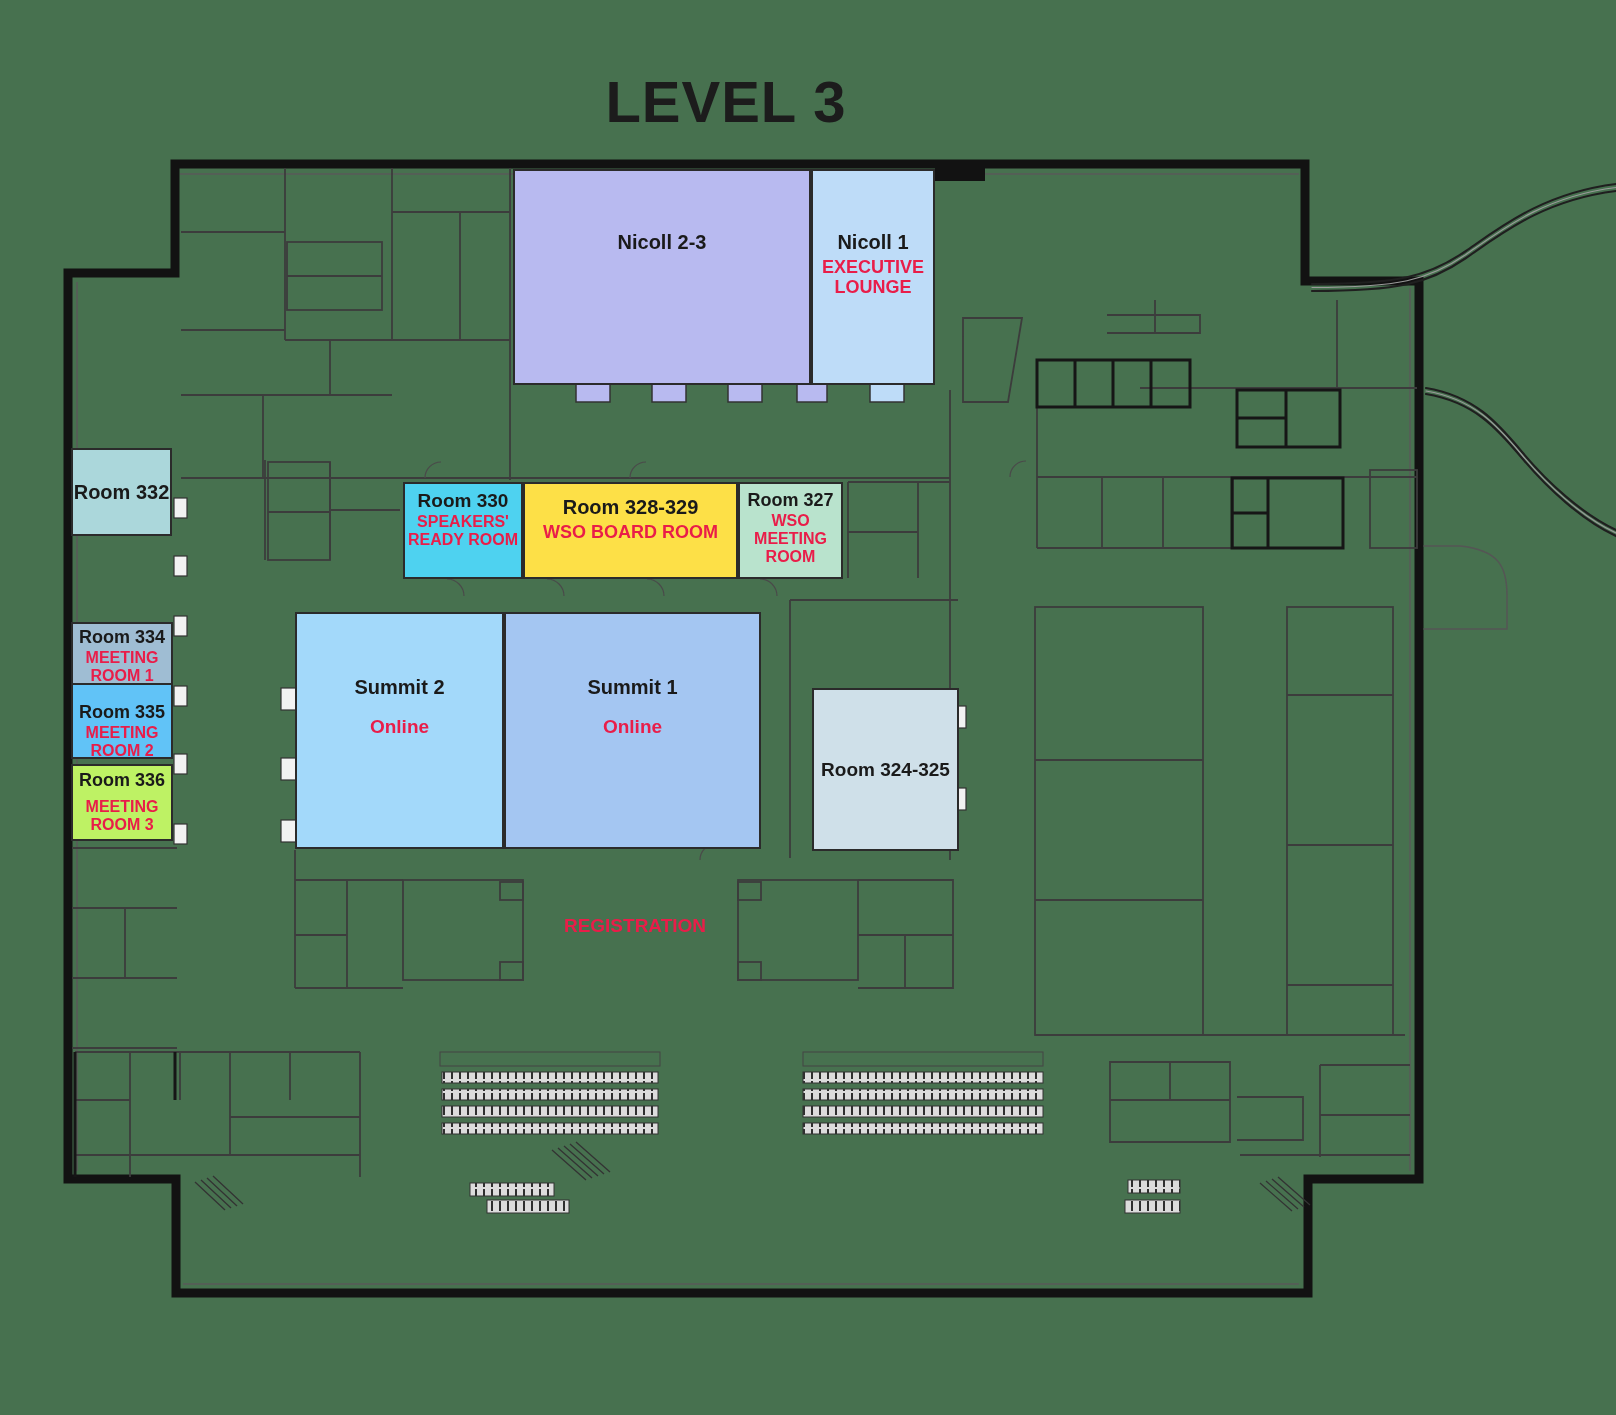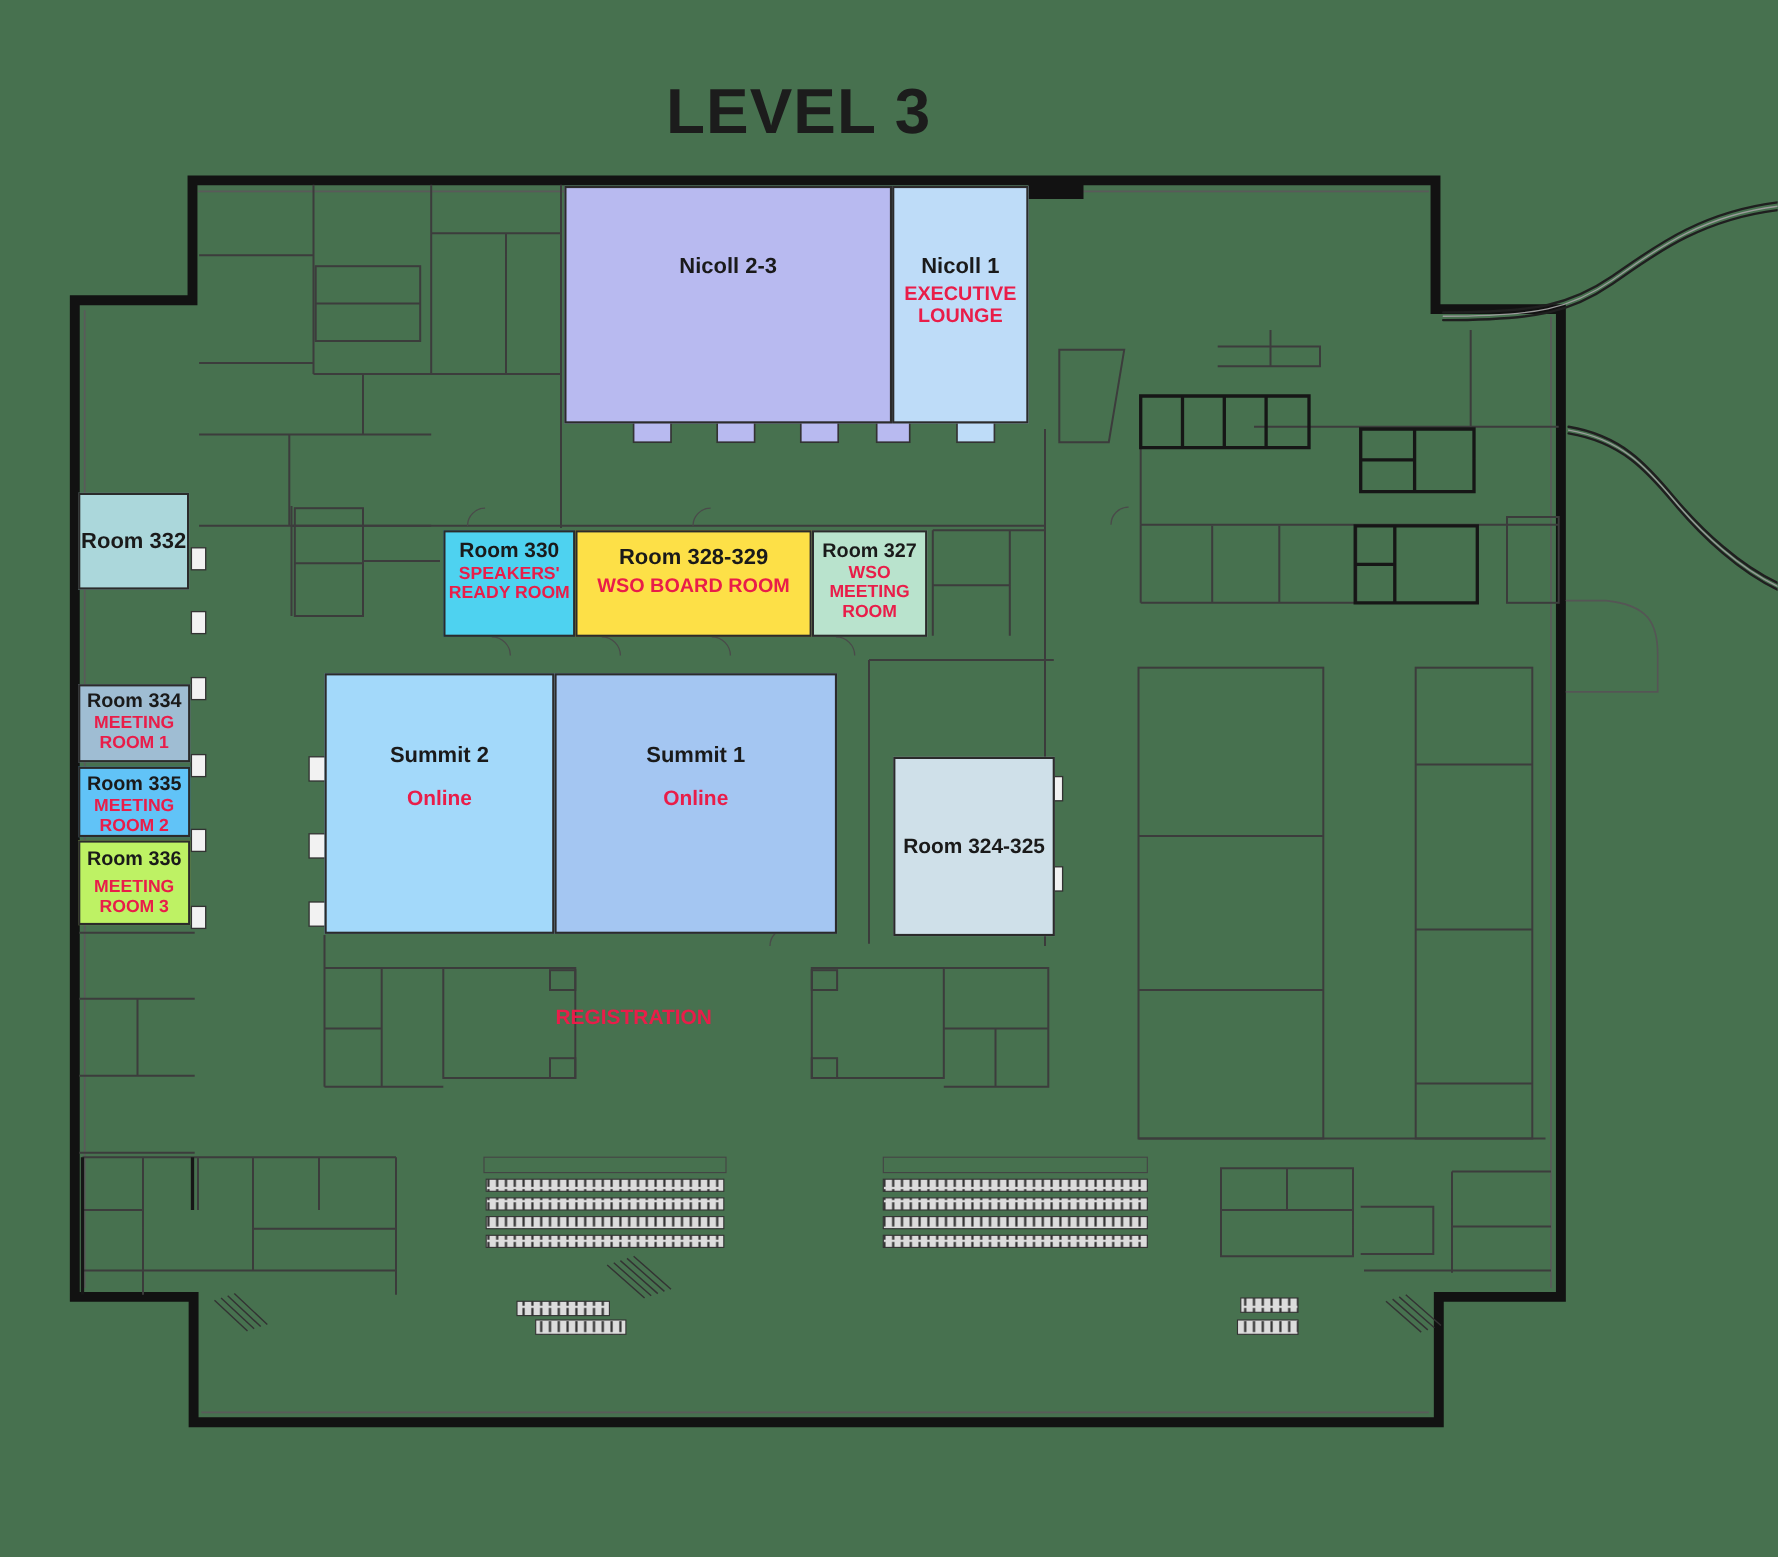--- a/index.html
+++ b/index.html
@@ -1,21 +1,21 @@
 <!DOCTYPE html>
 <html><head>
 <meta charset="utf-8">
 <style>
   html,body{margin:0;padding:0;width:1616px;height:1415px;background:#47714F;overflow:hidden;
             font-family:"Liberation Sans",sans-serif;}
   #stage{position:absolute;left:0;top:0;width:1616px;height:1415px;}
   #plan-svg{position:absolute;left:0;top:0;}
   .title{position:absolute;left:556px;top:68px;width:340px;text-align:center;
          font-size:58px;font-weight:700;color:#1c1c1c;letter-spacing:1px;}
-  .registration{position:absolute;left:505px;top:915px;width:260px;
+  .registration{position:absolute;left:505px;top:915px;width:260px;text-align:center;
          font-weight:700;font-size:19px;color:#E91D49;}
   .room{position:absolute;display:flex;flex-direction:column;align-items:center;text-align:center;
         border:2px solid #2b2b2b;box-sizing:border-box;}
   .rname{font-weight:700;font-size:20px;color:#1a1a1a;line-height:1.15;}
   .rsub{font-weight:700;font-size:17px;color:#E91D49;line-height:1.12;margin-top:3px;}
   .center-v{justify-content:center;}
   
   .r-n23{left:513px;top:169px;width:298px;height:216px;background:#B8BAF0;padding-top:60px;}
   .r-n1{left:811px;top:169px;width:124px;height:216px;background:#BEDCF8;padding-top:60px;}
   .r-n1 .rsub{font-size:18px;}
@@ -23,21 +23,21 @@
   .r-332{left:71px;top:448px;width:101px;height:88px;background:#ABD7DB;}
   .r-330{left:403px;top:482px;width:120px;height:97px;background:#4ED2F0;padding-top:6px;}
   .r-330 .rname{font-size:19px;}
   .r-330 .rsub{font-size:16px;margin-top:1px;}
   .r-328{left:523px;top:482px;width:215px;height:97px;background:#fde047;padding-top:12px;}
   .r-328 .rsub{font-size:18px;}
   .r-327{left:738px;top:482px;width:105px;height:97px;background:#B9E3CD;padding-top:6px;}
   .r-327 .rname{font-size:18px;}
   .r-327 .rsub{font-size:16px;margin-top:1px;}
   .r-334{left:71px;top:622px;width:102px;height:71px;background:#9FBDD3;padding-top:3px;}
-  .r-335{left:71px;top:697px;width:102px;height:64px;background:#61C3F7;padding-top:3px;}
+  .r-335{left:71px;top:683px;width:102px;height:76px;background:#61C3F7;padding-top:17px;}
   .r-336{left:71px;top:764px;width:102px;height:77px;background:#bef264;padding-top:4px;}
   .r-334 .rname,.r-335 .rname,.r-336 .rname{font-size:18px;}
   .r-334 .rsub,.r-335 .rsub,.r-336 .rsub{font-size:16px;margin-top:1px;}
   .r-336 .rsub{margin-top:7px;}
   .r-s2{left:295px;top:612px;width:209px;height:237px;background:#A3D9FA;padding-top:62px;}
   .r-s1{left:504px;top:612px;width:257px;height:237px;background:#A4C6F2;padding-top:62px;}
   .r-s2 .rsub,.r-s1 .rsub{margin-top:17px;font-size:19px;}
   .r-324{left:812px;top:688px;width:147px;height:163px;background:#CFE0E9;}
   .r-324 .rname{font-size:19px;}
 </style>

